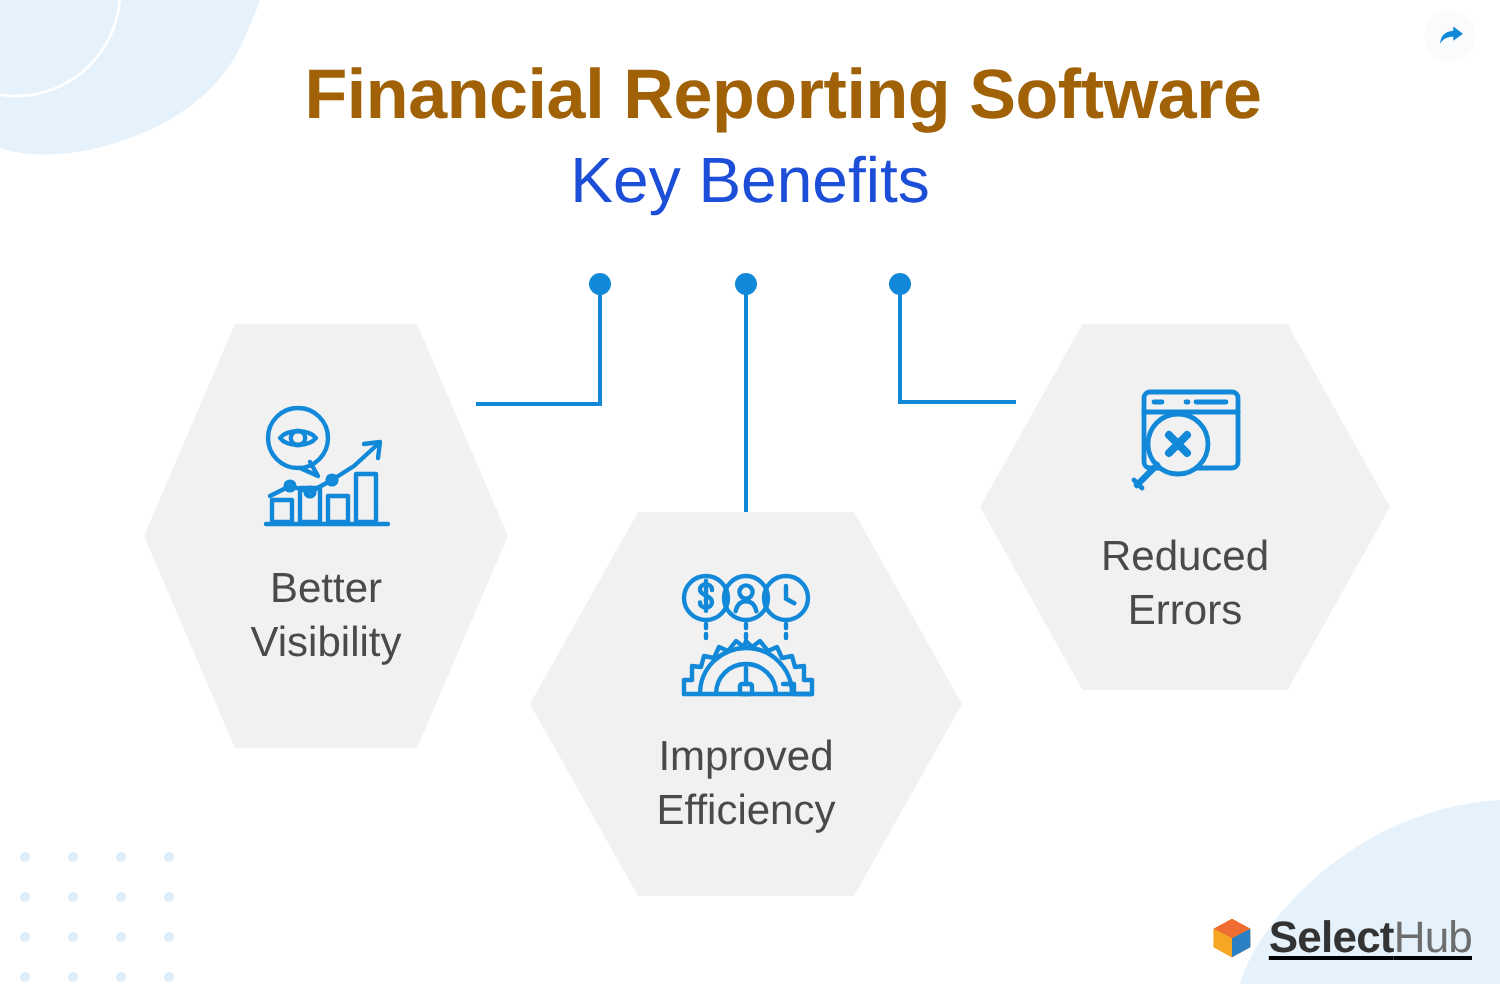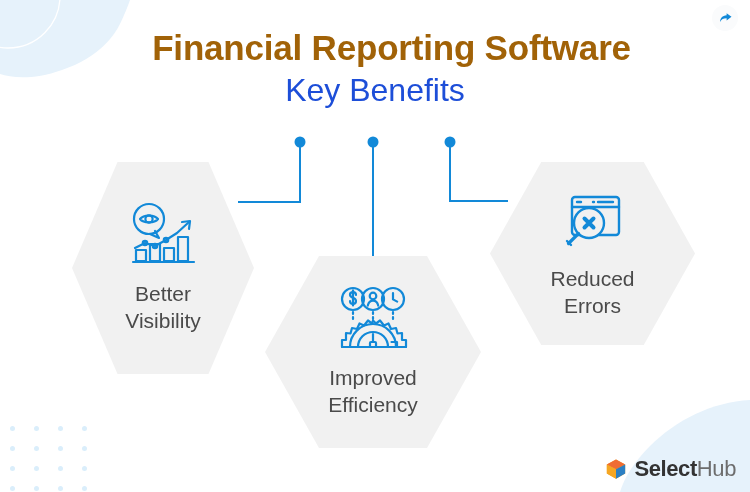--- a/index.html
+++ b/index.html
@@ -119,20 +119,21 @@
     right: 14px;
     bottom: 12px;
     display: flex;
     align-items: center;
     gap: 7px;
   }
   .logo-text {
     font-size: 22px;
     line-height: 22px;
     letter-spacing: -0.4px;
+    text-decoration: underline;
   }
   .logo-text .b { font-weight: bold; color: #333333; }
   .logo-text .l { font-weight: normal; color: #6d6d6d; }
 </style>
 </head>
 <body>
 
 <div id="canvas">
 
   <div class="bg-layer">

